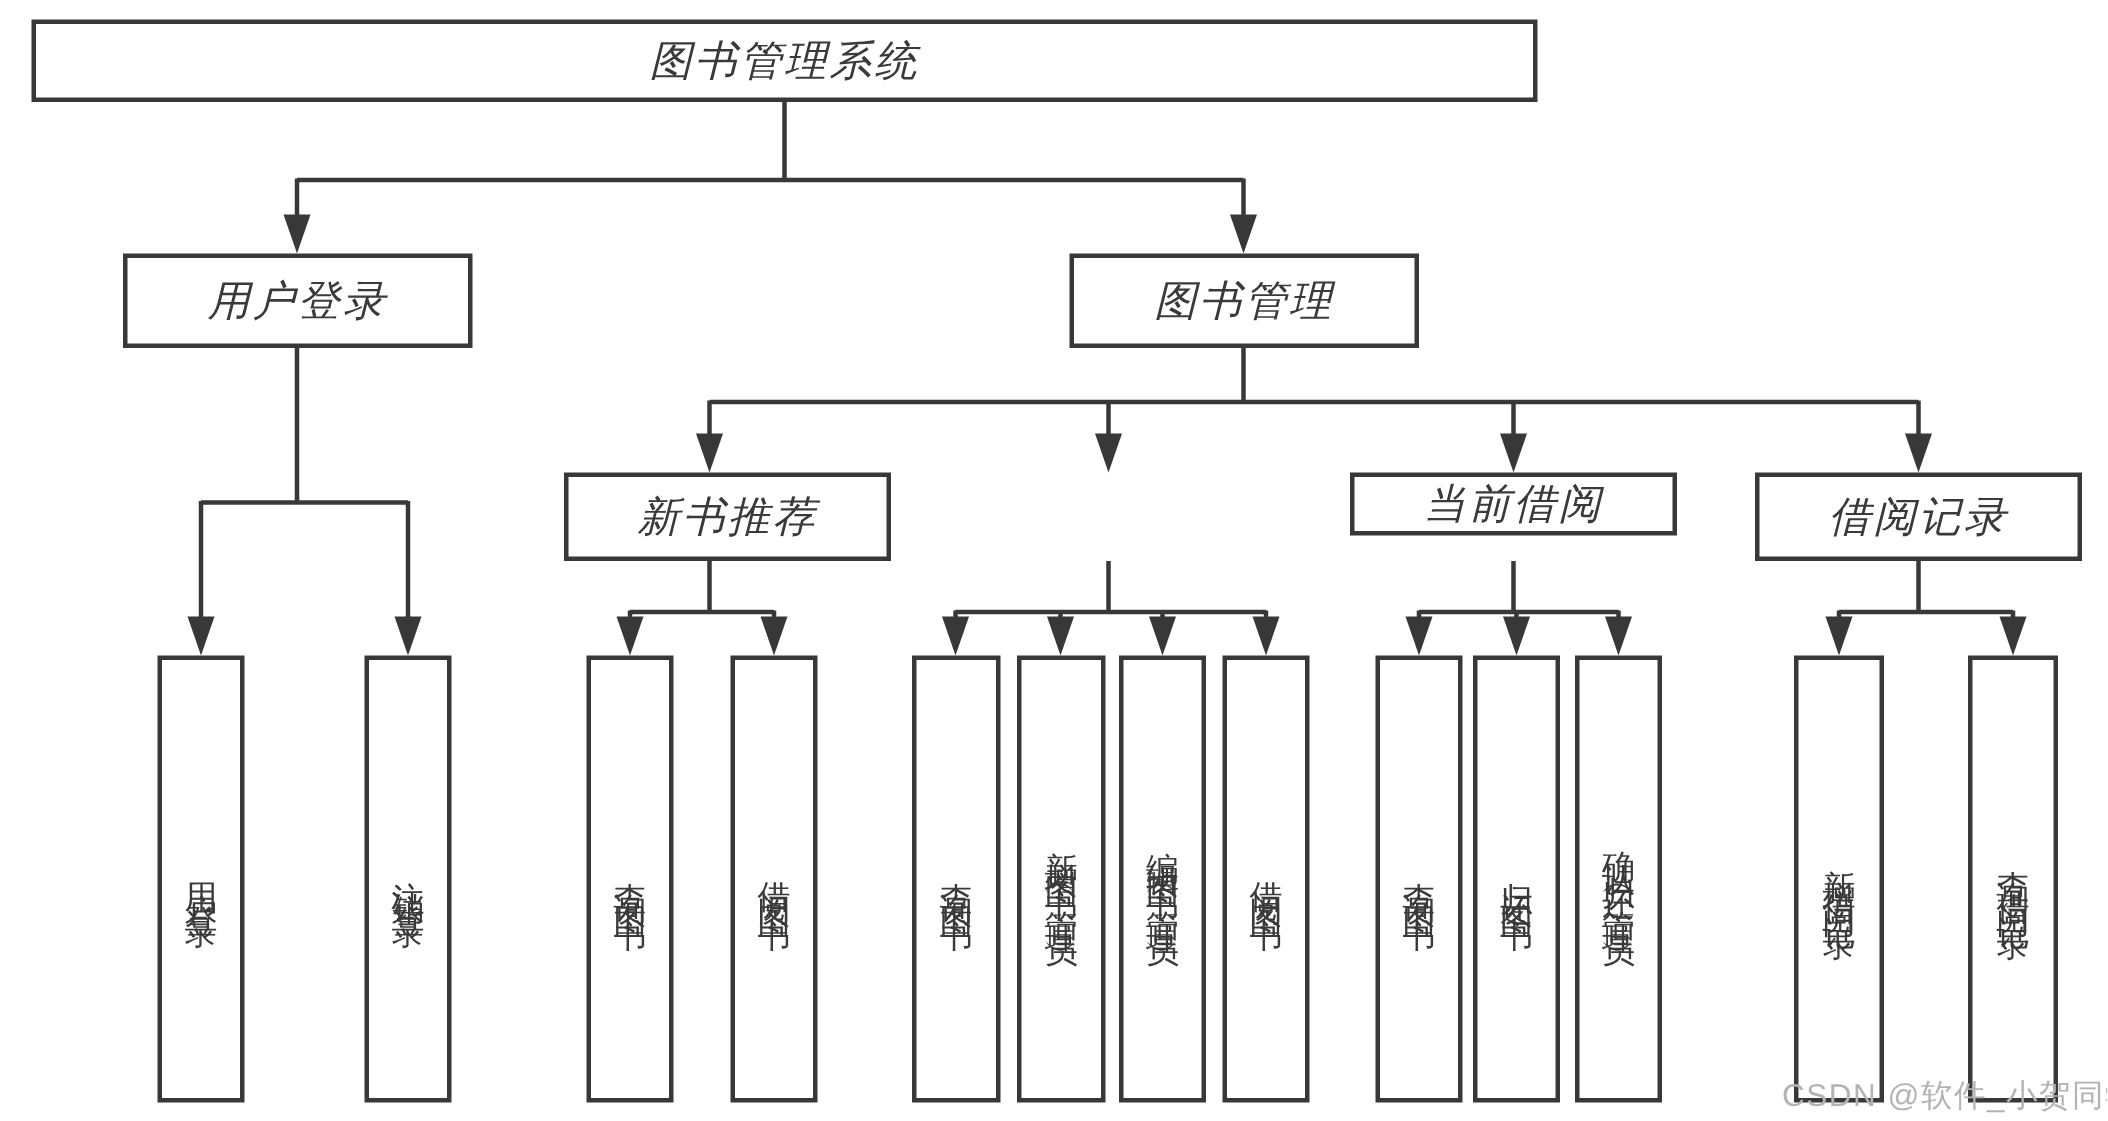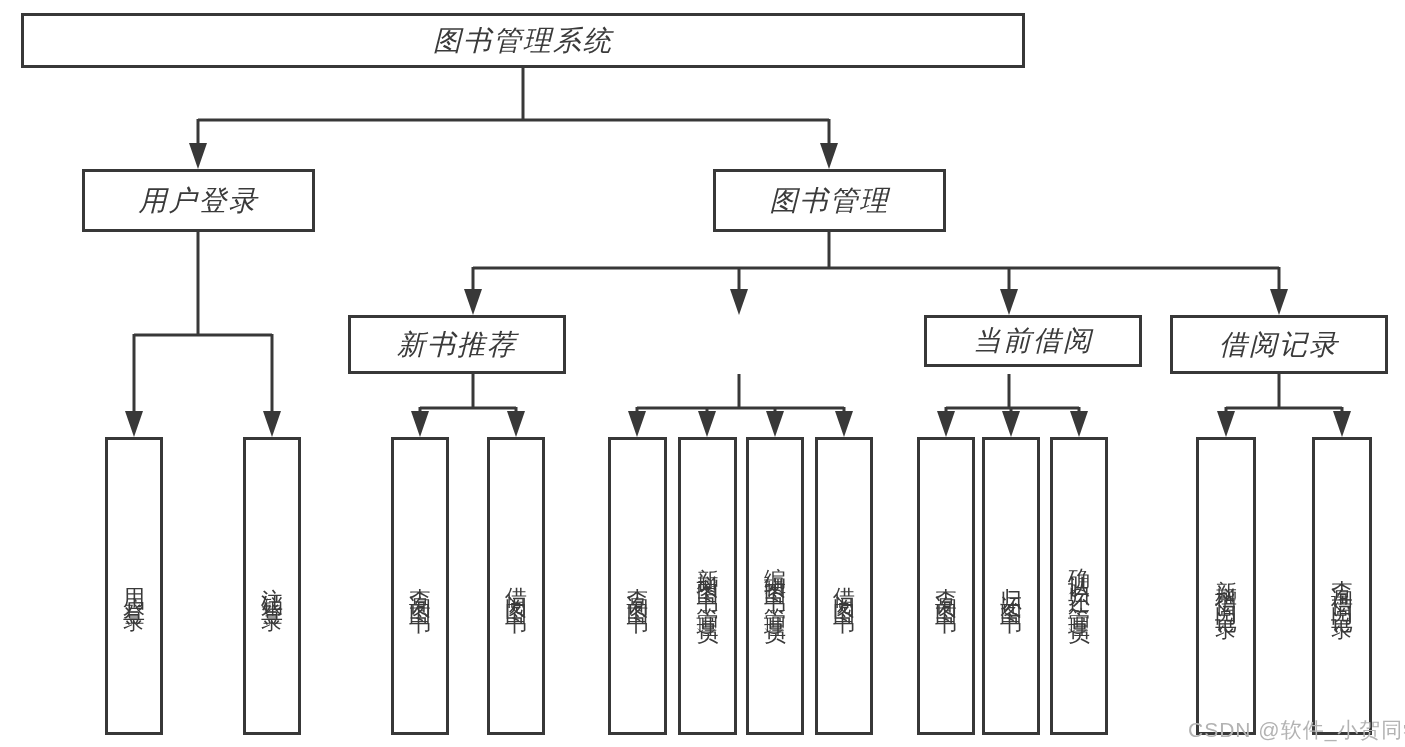--- a/index.html
+++ b/index.html
@@ -38,23 +38,23 @@
     text-orientation: mixed;
     font-size: 22px;
     letter-spacing: 8px;
     line-height: 1;
     white-space: nowrap;
   }
   
   #n-root    { left: 21px;   top: 13px;  width: 1004px; height: 55px; }
   #n-login   { left: 82px;   top: 169px; width: 233px;  height: 63px; }
   #n-mgmt    { left: 713px;  top: 169px; width: 233px;  height: 63px; }
-  #n-newbook { left: 348px;  top: 315px; width: 218px;  height: 59px; }
+  #n-newbook { left: 376px;  top: 315px; width: 218px;  height: 59px; }
   #n-borrow  { left: 630px;  top: 315px; width: 218px;  height: 59px; }
-  #n-current { left: 924px;  top: 315px; width: 218px;  height: 52px; }
+  #n-current { left: 900px;  top: 315px; width: 218px;  height: 42px; }
   #n-record  { left: 1170px; top: 315px; width: 218px;  height: 59px; }
   .leaf { top: 437px; height: 298px; }
   #l-login1 { left: 105px;  width: 58px; }
   #l-login2 { left: 243px;  width: 58px; }
   #l-nb1    { left: 391px;  width: 58px; }
   #l-nb2    { left: 487px;  width: 58px; }
   #l-bb1    { left: 608px;  width: 59px; }
   #l-bb2    { left: 678px;  width: 59px; }
   #l-bb3    { left: 746px;  width: 58px; }
   #l-bb4    { left: 815px;  width: 58px; }

